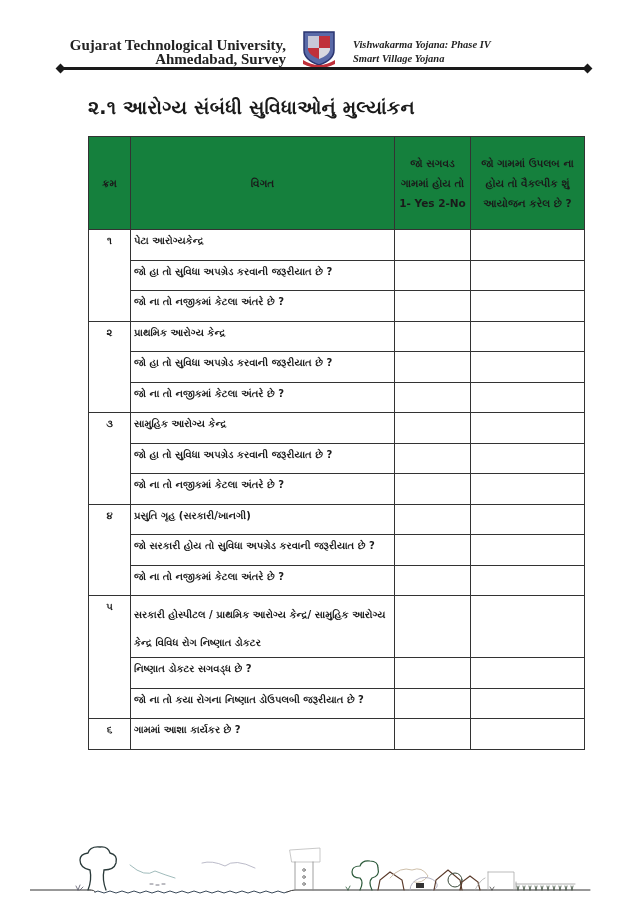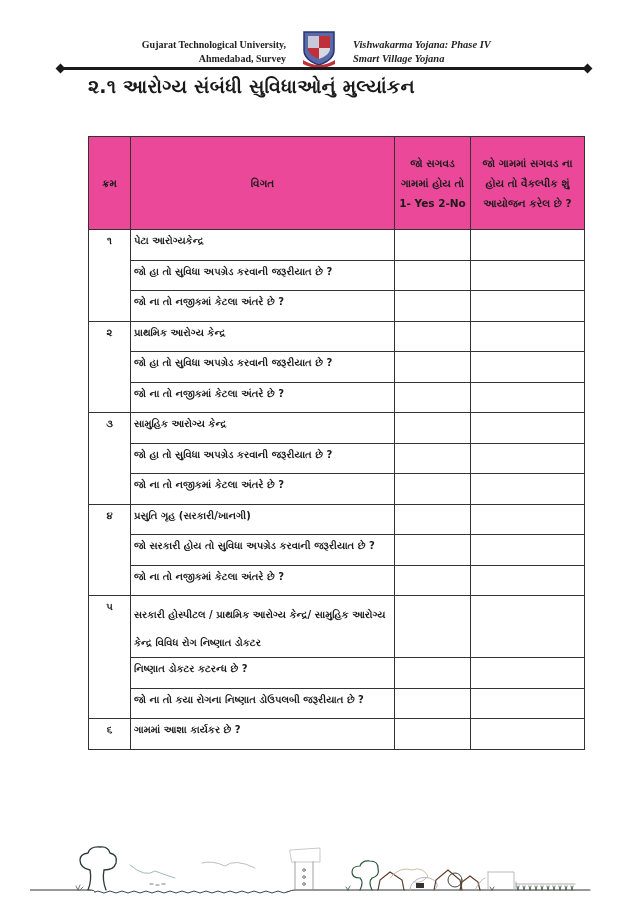--- a/index.html
+++ b/index.html
@@ -1,32 +1,32 @@
 <!DOCTYPE html>
 <html><head>
   <meta charset="utf-8">
   <style>
     * { box-sizing: border-box; margin: 0; padding: 0; }
     html, body { width: 638px; height: 902px; background: #ffffff; overflow: hidden; }
     body { position: relative; font-family: "DejaVu Sans", sans-serif; color: #1a1a1a; }
 
     .header { position: absolute; left: 0; top: 0; width: 638px; height: 76px; }
     .hdr-left { position: absolute; right: 352px; top: 38px; text-align: right;
-      font-family: "Liberation Serif", serif; font-size: 10px; line-height: 14px; color: #222; font-weight: bold; }
+      font-family: "Liberation Serif", serif; font-size: 15px; line-height: 14px; color: #222; font-weight: bold; }
     .hdr-right { position: absolute; left: 353px; top: 38px; text-align: left;
       font-family: "Liberation Serif", serif; font-size: 10.5px; line-height: 14px; color: #222; font-weight: bold; font-style: italic; }
     .logo { position: absolute; left: 300px; top: 28px; width: 38px; height: 40px; }
     .hdr-rule { position: absolute; left: 60px; top: 67px; width: 528px; height: 3px; background: #1a1a1a; }
     .hdr-dot { position: absolute; top: 65px; width: 7px; height: 7px; background: #1a1a1a; transform: rotate(45deg); }
 
-    .page-title { position: absolute; left: 88px; top: 75px; font-size: 19px; font-weight: bold; color: #1a1a1a; letter-spacing: 0.2px; }
+    .page-title { position: absolute; left: 88px; top: 96px; font-size: 19px; font-weight: bold; color: #1a1a1a; letter-spacing: 0.2px; }
 
     table.survey { position: absolute; left: 88px; top: 136px; width: 496px; border-collapse: collapse; table-layout: fixed; }
     table.survey th, table.survey td { border: 1.2px solid #333; }
-    table.survey th { background: #ec4899; font-weight: bold; font-size: 10.5px; color: #1a1a1a; text-align: center; vertical-align: middle; line-height: 20px; padding: 16px 2px; }
+    table.survey th { background: #15803d; font-weight: bold; font-size: 10.5px; color: #1a1a1a; text-align: center; vertical-align: middle; line-height: 20px; padding: 16px 2px; }
     table.survey td { font-size: 10px; font-weight: bold; color: #1a1a1a; vertical-align: top; padding: 5px 3px 0 3px; height: 30.5px; }
     td.num { text-align: center; vertical-align: middle; font-size: 11px; }
     th.num { font-size: 9.5px; }
     td.blank { background: #fff; }
     .c1 { width: 42px; } .c2 { width: 264px; } .c3 { width: 76px; } .c4 { width: 114px; }
     .tall { height: 50px !important; line-height: 28px; }
 
     .footer-art { position: absolute; left: 30px; top: 820px; width: 580px; height: 75px; }
   </style>
 </head>
@@ -61,21 +61,21 @@
     <col class="c1">
       <col class="c2">
       <col class="c3">
       <col class="c4">
   </colgroup>
   <thead>
     <tr style="height:70px;">
       <th class="num">ક્રમ</th>
       <th>વિગત</th>
       <th>જો સગવડ ગામમાં હોય તો 1- Yes 2-No</th>
-      <th>જો ગામમાં સગવડ ના હોય તો વૈકલ્પીક શું આયોજન કરેલ છે ?</th>
+      <th>જો ગામમાં ઉપલબ ના હોય તો વૈકલ્પીક શું આયોજન કરેલ છે ?</th>
     </tr>
   </thead>
   <tbody>
 
     <tr>
       <td class="num" rowspan="3">૧</td>
       <td>પેટા આરોગ્યકેન્દ્ર</td>
       <td class="blank"></td>
       <td class="blank"></td>
     </tr>
@@ -141,21 +141,21 @@
       <td class="blank"></td>
     </tr>
 
     <tr>
       <td class="num" rowspan="3">૫</td>
       <td class="tall">સરકારી હોસ્પીટલ / પ્રાથમિક આરોગ્ય કેન્દ્ર/ સામુહિક આરોગ્ય કેન્દ્ર  વિવિધ રોગ નિષ્ણાત ડોકટર</td>
       <td class="blank"></td>
       <td class="blank"></td>
     </tr>
     <tr>
-      <td>નિષ્ણાત ડોકટર કટરન્ધ છે ?</td>
+      <td>નિષ્ણાત ડોકટર સગવડ્ધ છે ?</td>
       <td class="blank"></td>
       <td class="blank"></td>
     </tr>
     <tr>
       <td>જો ના તો કયા રોગના નિષ્ણાત ડોઉપલબી જરૂરીયાત છે ?</td>
       <td class="blank"></td>
       <td class="blank"></td>
     </tr>
 
     <tr>

